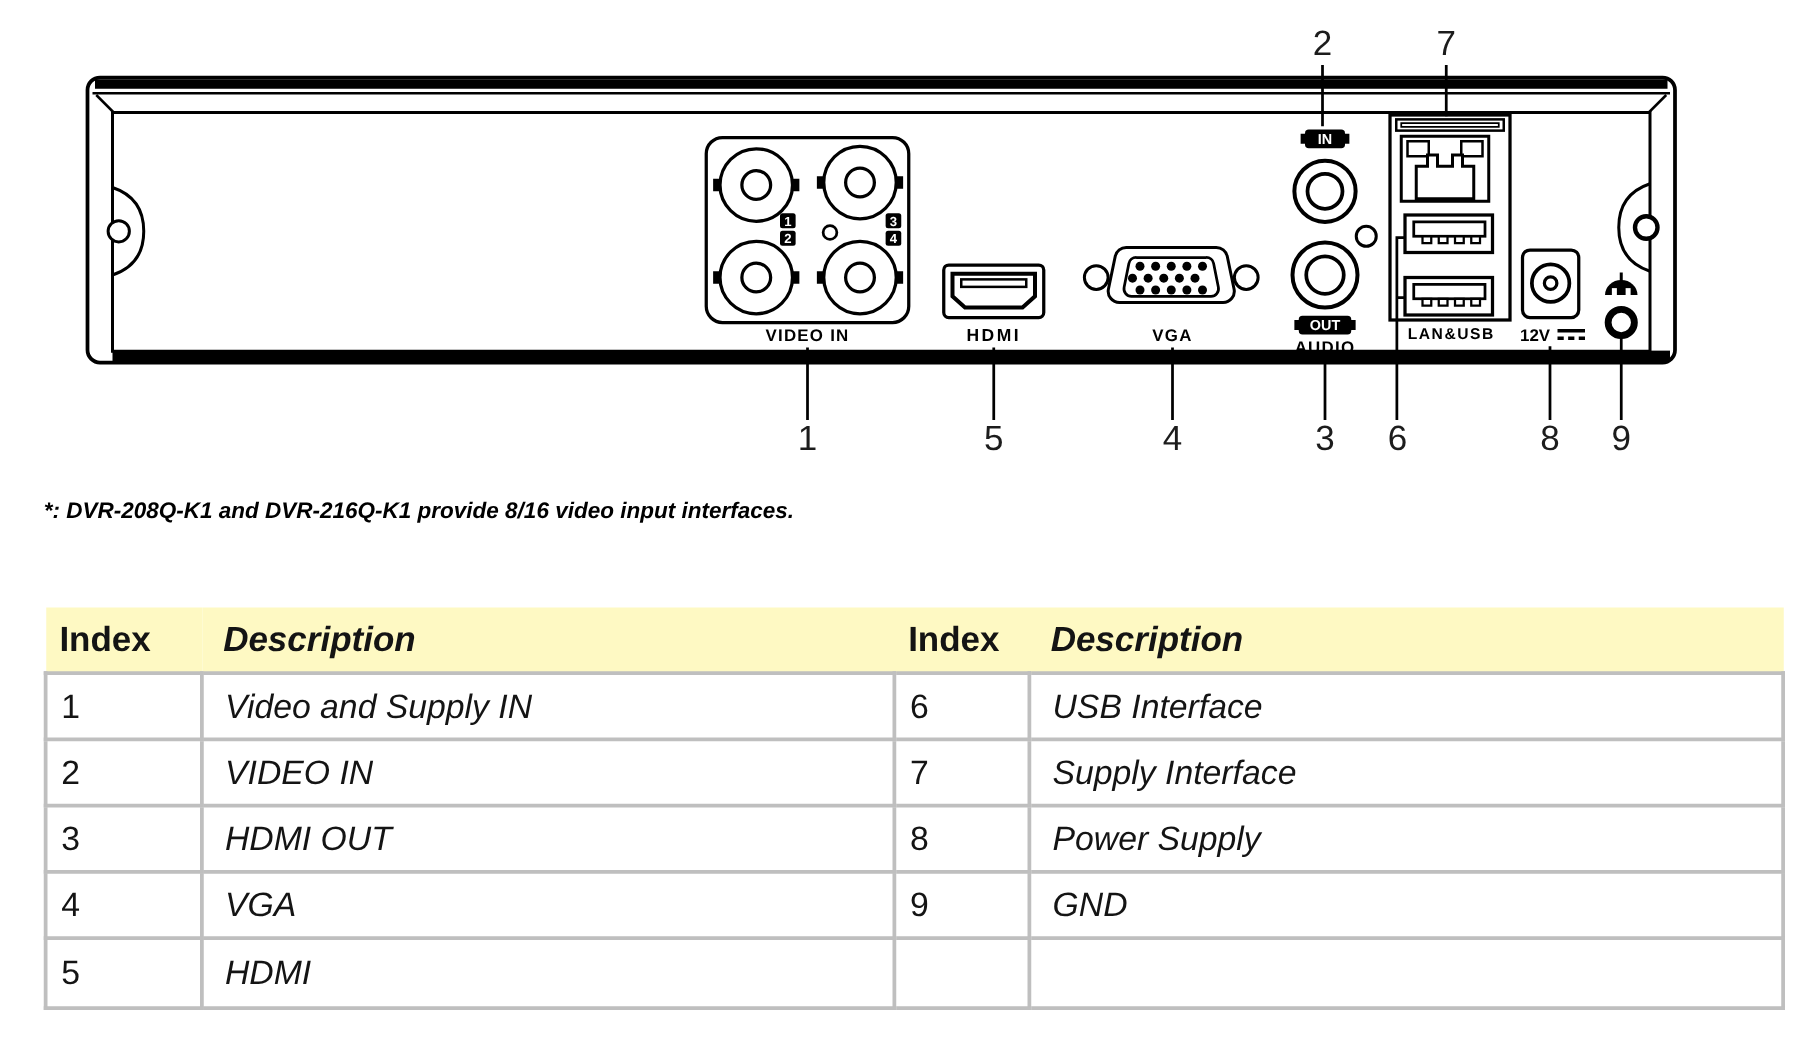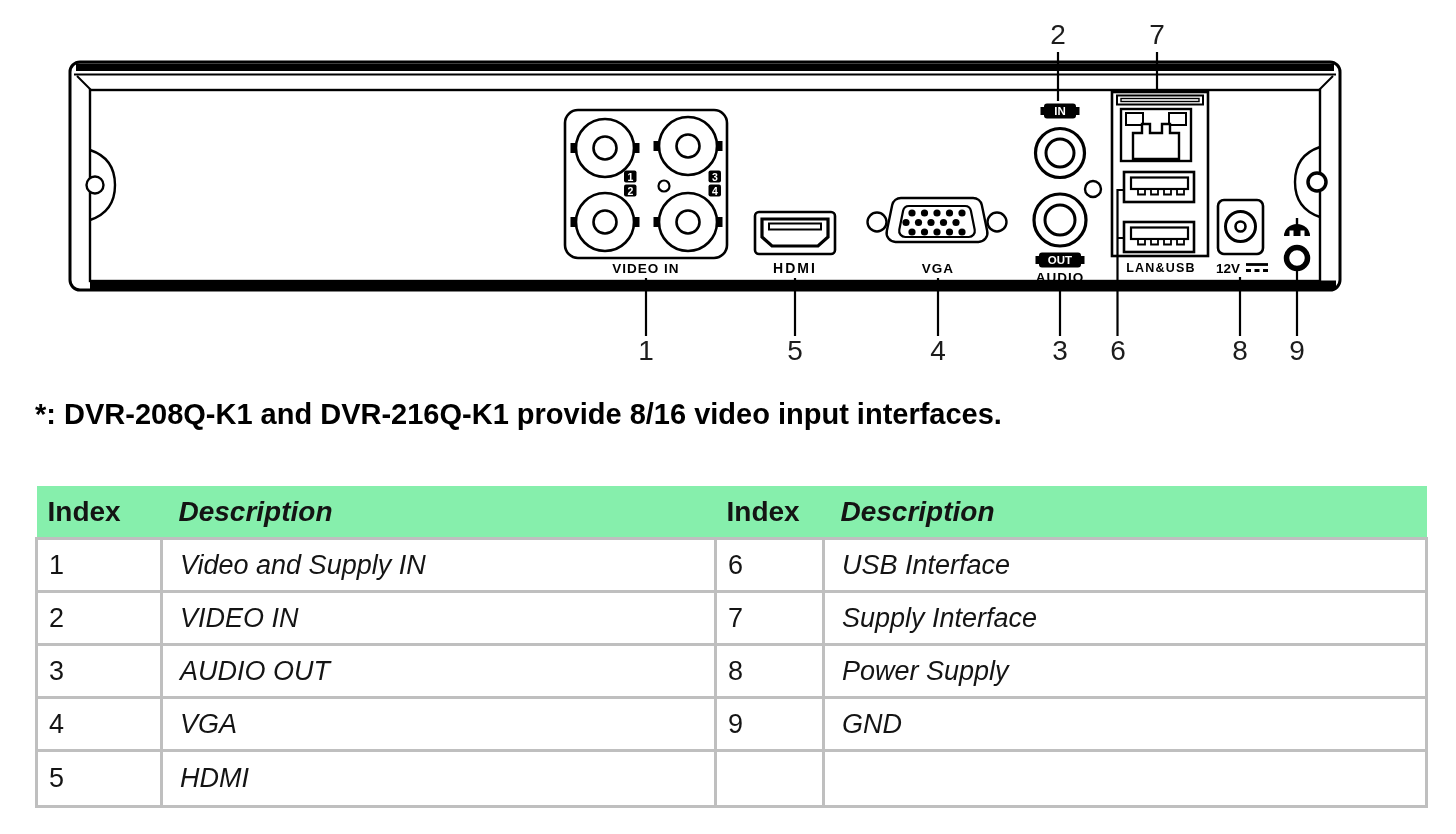--- a/index.html
+++ b/index.html
@@ -7,28 +7,28 @@
     position:relative; width:1456px; height:834px; background:#ffffff;
     font-family:"Liberation Sans", sans-serif; overflow:hidden;
   }
   svg { position:absolute; left:0; top:0; }
   svg text { font-family:"Liberation Sans","DejaVu Sans",sans-serif; }
   .port-lbl { font-weight:bold; fill:#000; }
   .badge-txt { font-weight:bold; fill:#ffffff; }
   .callout-num { font-size:28px; fill:#1c1c1c; font-weight:400; }
   .note {
     position:absolute; left:35px; top:398px;
-    font-size:29px; font-weight:bold; color:#000;
+    font-size:18px; font-weight:bold; color:#000;font-style:italic;
   }
   .spec-table {
     position:absolute; left:35px; top:486px; width:1390px;
     border-collapse:collapse; table-layout:fixed; color:#141414;
   }
   .spec-table th {
-    background:#86efac; border:0; font-weight:bold; font-size:28px;
+    background:#fef9c3; border:0; font-weight:bold; font-size:28px;
     text-align:left; height:51px; padding:0 0 0 11px; vertical-align:middle;
   }
   .spec-table td {
     background:#fff; border:3px solid #bfbfbf; font-size:27px;
     height:50px; padding:0 0 0 11px; vertical-align:middle;
   }
   .spec-table tr:last-child td { height:53px; }
   .spec-table .desc { padding-left:17px;font-style:italic; }
 </style>
 </head>
@@ -217,21 +217,21 @@
         <td class="desc">USB Interface</td>
       </tr>
       <tr>
         <td>2</td>
         <td class="desc">VIDEO IN</td>
         <td>7</td>
         <td class="desc">Supply Interface</td>
       </tr>
       <tr>
         <td>3</td>
-        <td class="desc">AUDIO OUT</td>
+        <td class="desc">HDMI OUT</td>
         <td>8</td>
         <td class="desc">Power Supply</td>
       </tr>
       <tr>
         <td>4</td>
         <td class="desc">VGA</td>
         <td>9</td>
         <td class="desc">GND</td>
       </tr>
       <tr>

